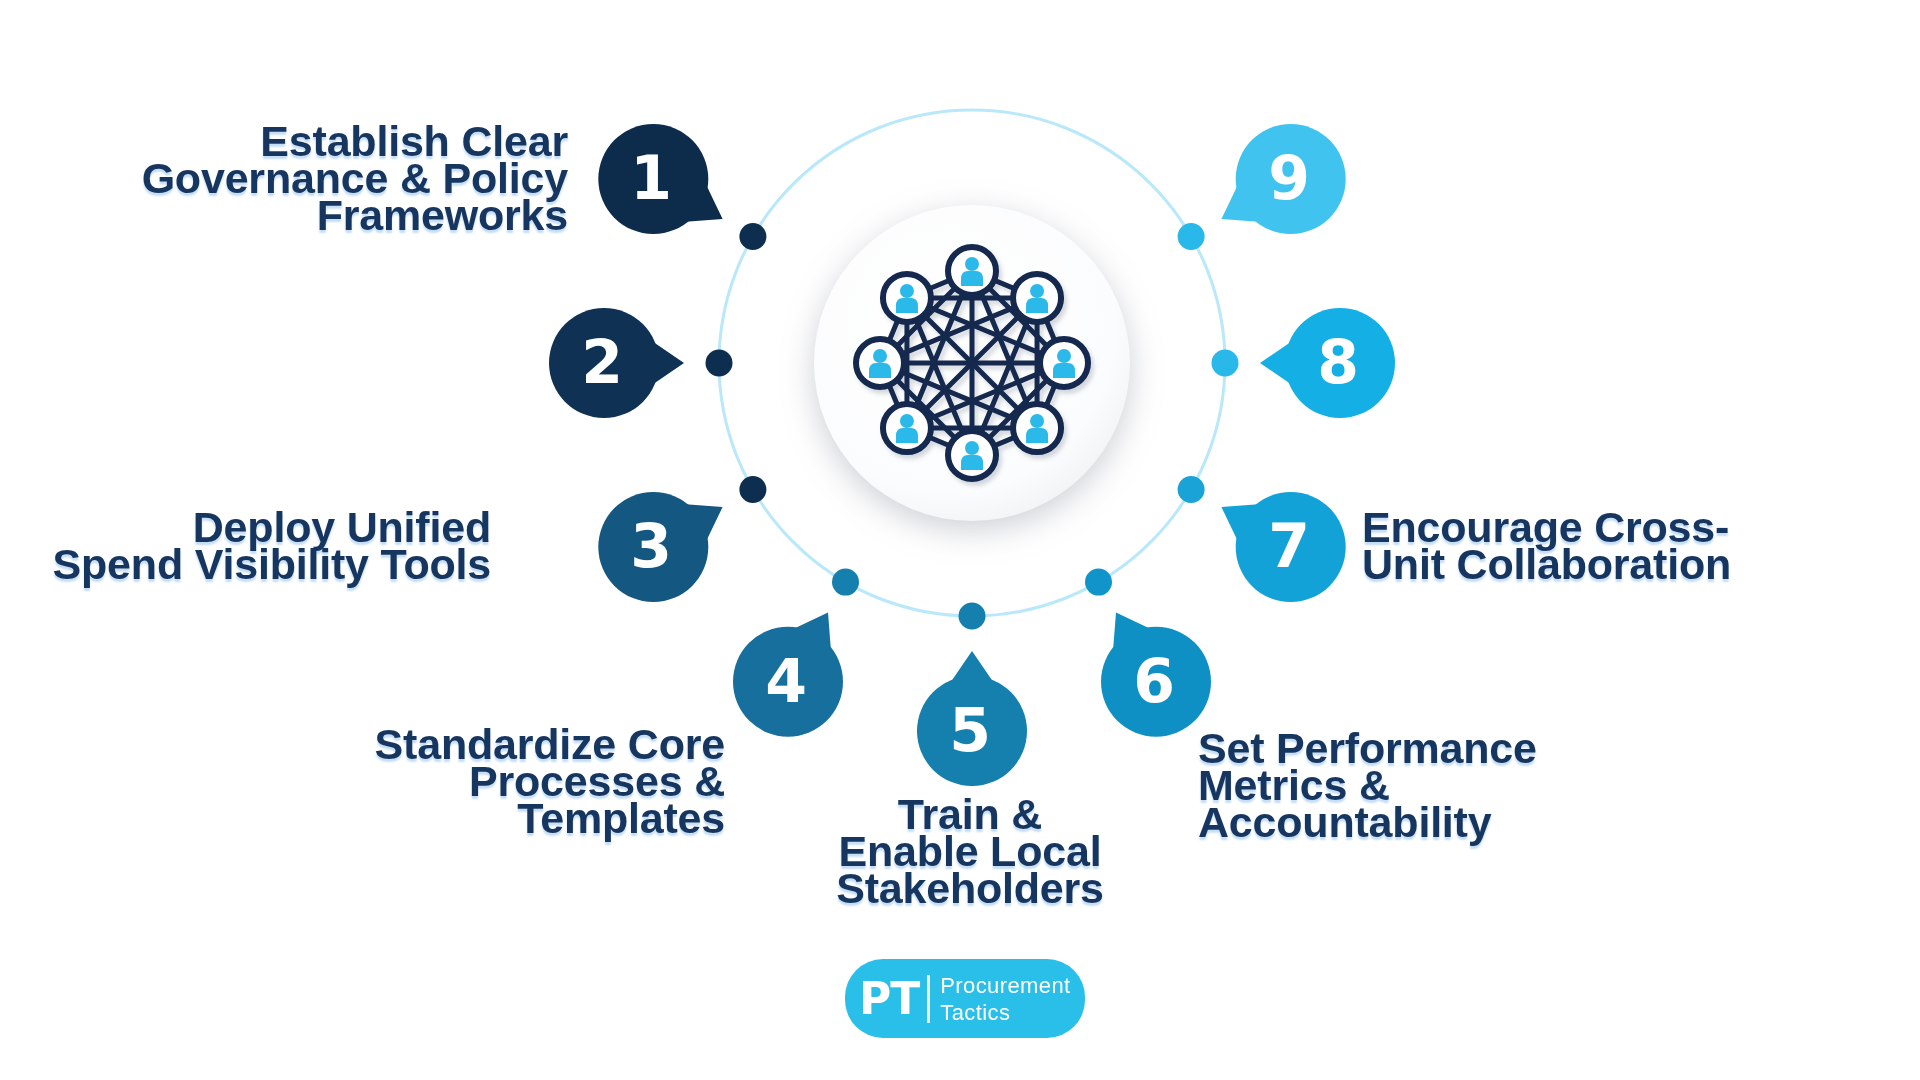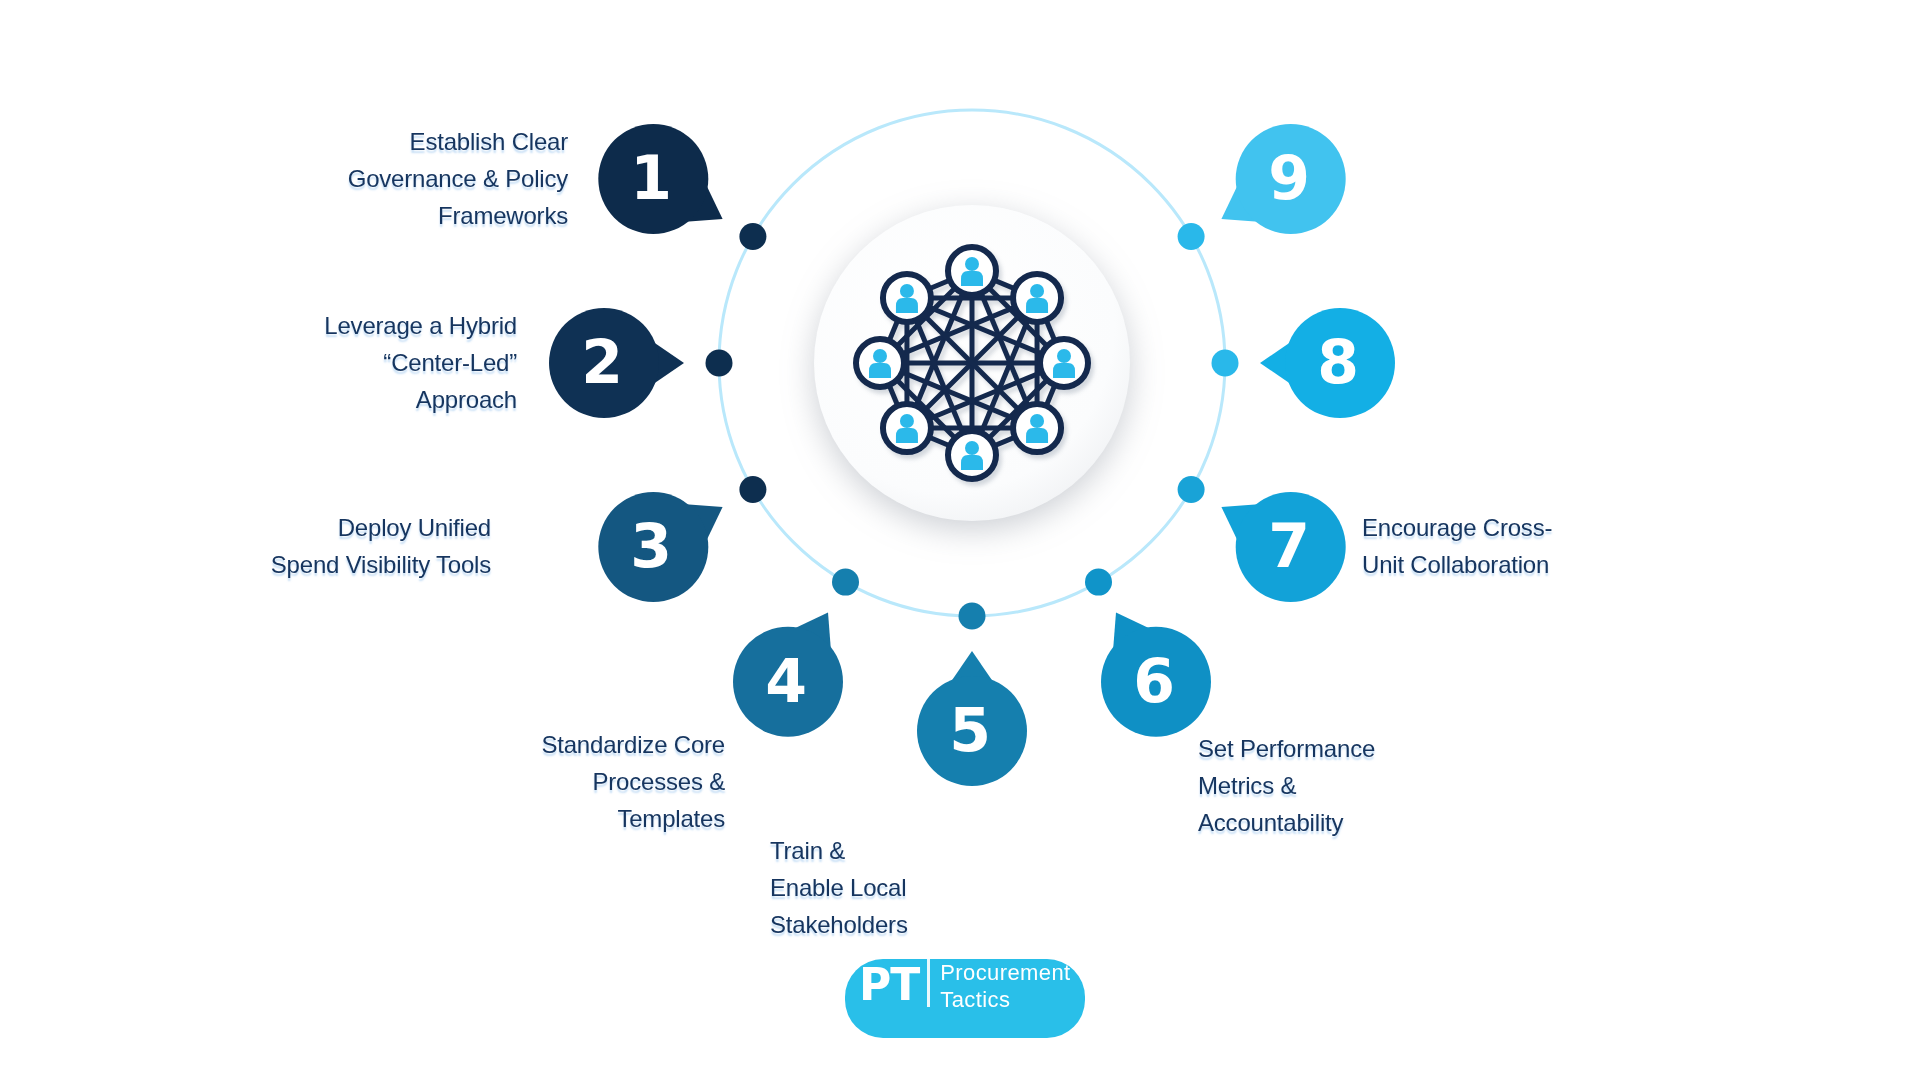--- a/index.html
+++ b/index.html
@@ -7,32 +7,32 @@
     --person:#2bb9ea; --node-fill:#ffffff; --number-text:#ffffff;
     --logo-bg:#29bfe9; --logo-text:#ffffff;
   }
   html,body{margin:0;padding:0;background:#fff;}
   .canvas{
     position:relative;width:1920px;height:1080px;background:var(--background);
     overflow:hidden;font-family:"Liberation Sans",sans-serif;
   }
   #diagram{position:absolute;left:0;top:0;}
   .step-label{
-    position:absolute;font-weight:400;font-size:24px;line-height:37px;
+    position:absolute;font-weight:700;font-size:43px;line-height:37px;
     color:var(--text);white-space:pre-line;letter-spacing:-0.2px;
     text-shadow:0 3px 2px rgba(148,193,236,.55);
   }
   .bubble-num{
     position:absolute;width:110px;height:110px;display:flex;align-items:center;
     justify-content:center;color:var(--number-text);font-size:60px;font-weight:700;
     font-family:"DejaVu Sans",sans-serif;pointer-events:none;
   }
   .logo{
     position:absolute;left:845px;top:959px;width:240px;height:79px;
-    background:var(--logo-bg);border-radius:38px;display:flex;align-items:flex-start;
+    background:var(--logo-bg);border-radius:38px;display:flex;align-items:center;
     padding-left:14px;box-sizing:border-box;color:var(--logo-text);
   }
   .logo-abbr{font-family:"DejaVu Sans",sans-serif;font-weight:700;font-size:44px;letter-spacing:-1px;}
   .logo-divider{width:3px;height:48px;background:#fff;opacity:.9;margin:0 10px 0 8px;}
   .logo-name{font-size:22px;line-height:27px;font-weight:400;white-space:pre-line;letter-spacing:.4px;}
 </style>
 </head>
 <body>
 
 <div class="canvas">
@@ -160,29 +160,26 @@
   <div class="bubble-num" style="left:731px;top:626px">4</div>
   <div class="bubble-num" style="left:915px;top:675px">5</div>
   <div class="bubble-num" style="left:1099px;top:626px">6</div>
   <div class="bubble-num" style="left:1234px;top:491px">7</div>
   <div class="bubble-num" style="left:1283px;top:307px">8</div>
   <div class="bubble-num" style="left:1234px;top:123px">9</div>
 
   <div class="step-label" style="right:1352px;top:123px;text-align:right">Establish Clear
 Governance &amp; Policy
 Frameworks</div>
-  <div class="step-label" style="right:1403px;top:307px;text-align:right">Leverage a Hybrid
-“Center-Led”
-Approach</div>
   <div class="step-label" style="right:1429px;top:509px;text-align:right">Deploy Unified
 Spend Visibility Tools</div>
   <div class="step-label" style="right:1195px;top:726px;text-align:right">Standardize Core
 Processes &amp;
 Templates</div>
-  <div class="step-label" style="left:770px;top:832px;width:400px;text-align:left">Train &amp;
+  <div class="step-label" style="left:770px;top:796px;width:400px;text-align:center">Train &amp;
 Enable Local
 Stakeholders</div>
   <div class="step-label" style="left:1198px;top:730px;text-align:left">Set Performance
 Metrics &amp;
 Accountability</div>
   <div class="step-label" style="left:1362px;top:509px;text-align:left">Encourage Cross-
 Unit Collaboration</div>
 
   <div class="logo">
     <span class="logo-abbr">PT</span>

